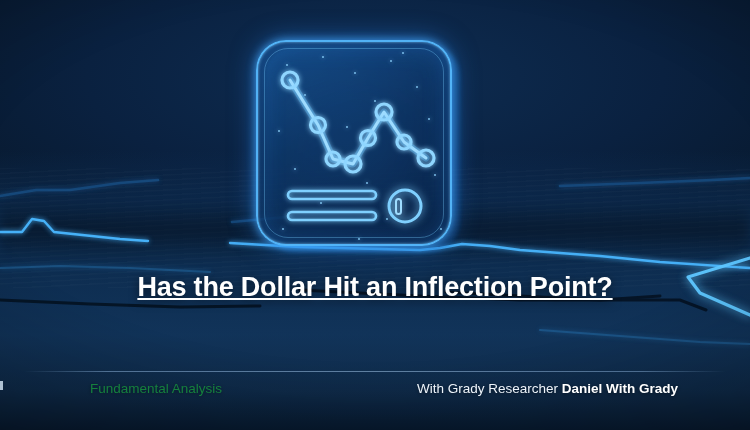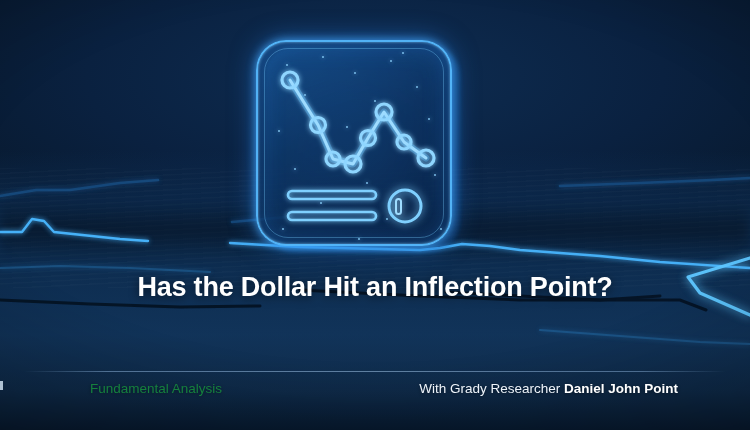--- a/index.html
+++ b/index.html
@@ -110,20 +110,21 @@
     position:absolute;
     left:0; right:0; top:272px;
     text-align:center;
     color:#ffffff;
     font-size:27px;
     line-height:31px;
     font-weight:700;
     letter-spacing:-0.2px;
     text-shadow:0 2px 10px rgba(0,0,0,.55);
     padding:0 80px;
+    text-decoration:underline;
   }
 
   
   .divider{
     position:absolute;
     left:24px; right:24px; top:371px;
     height:1px;
     background:linear-gradient(90deg, rgba(150,195,240,0.0) 0%, rgba(160,200,240,0.45) 12%, rgba(175,210,245,0.50) 50%, rgba(160,200,240,0.42) 88%, rgba(150,195,240,0.0) 100%);
   }
   .left-tick{
@@ -288,17 +289,17 @@
 
   <div class="headline">Has the Dollar Hit an Inflection Point?</div>
 
   <div class="divider"></div>
   <div class="left-tick"></div>
 
   <div class="footer">
     <div class="footer-left">Fundamental Analysis</div>
     <div class="footer-right">
       <span>With Grady Researcher</span>
-      <b>Daniel John Point</b>
+      <b>Daniel With Grady</b>
     </div>
   </div>
 
 </div>
 
 </body></html>

